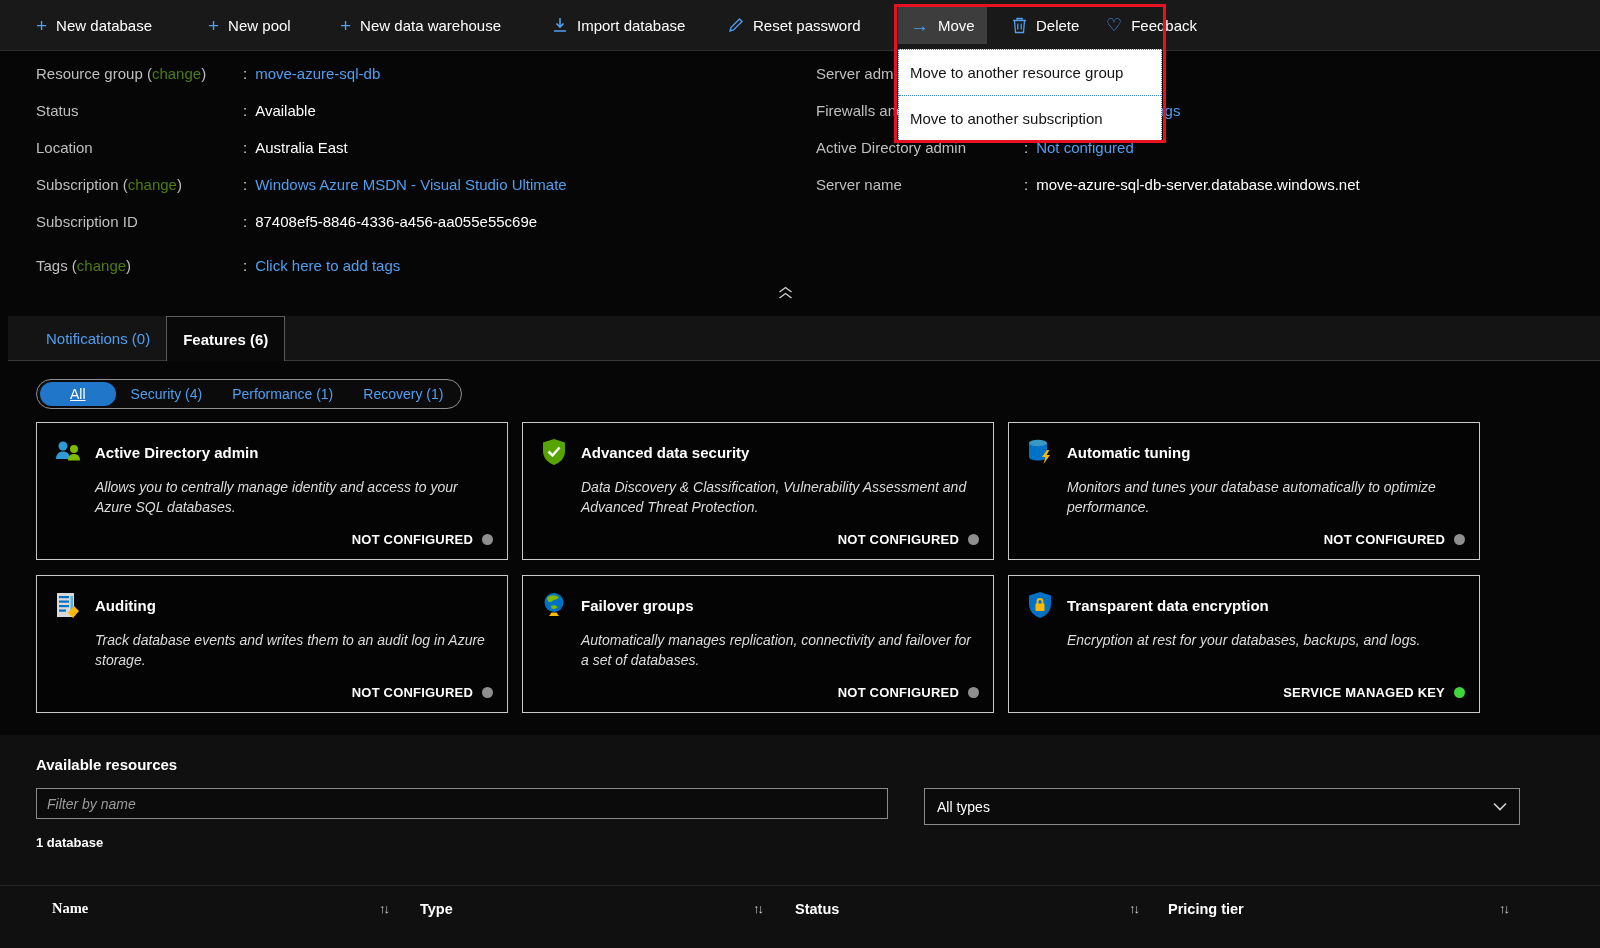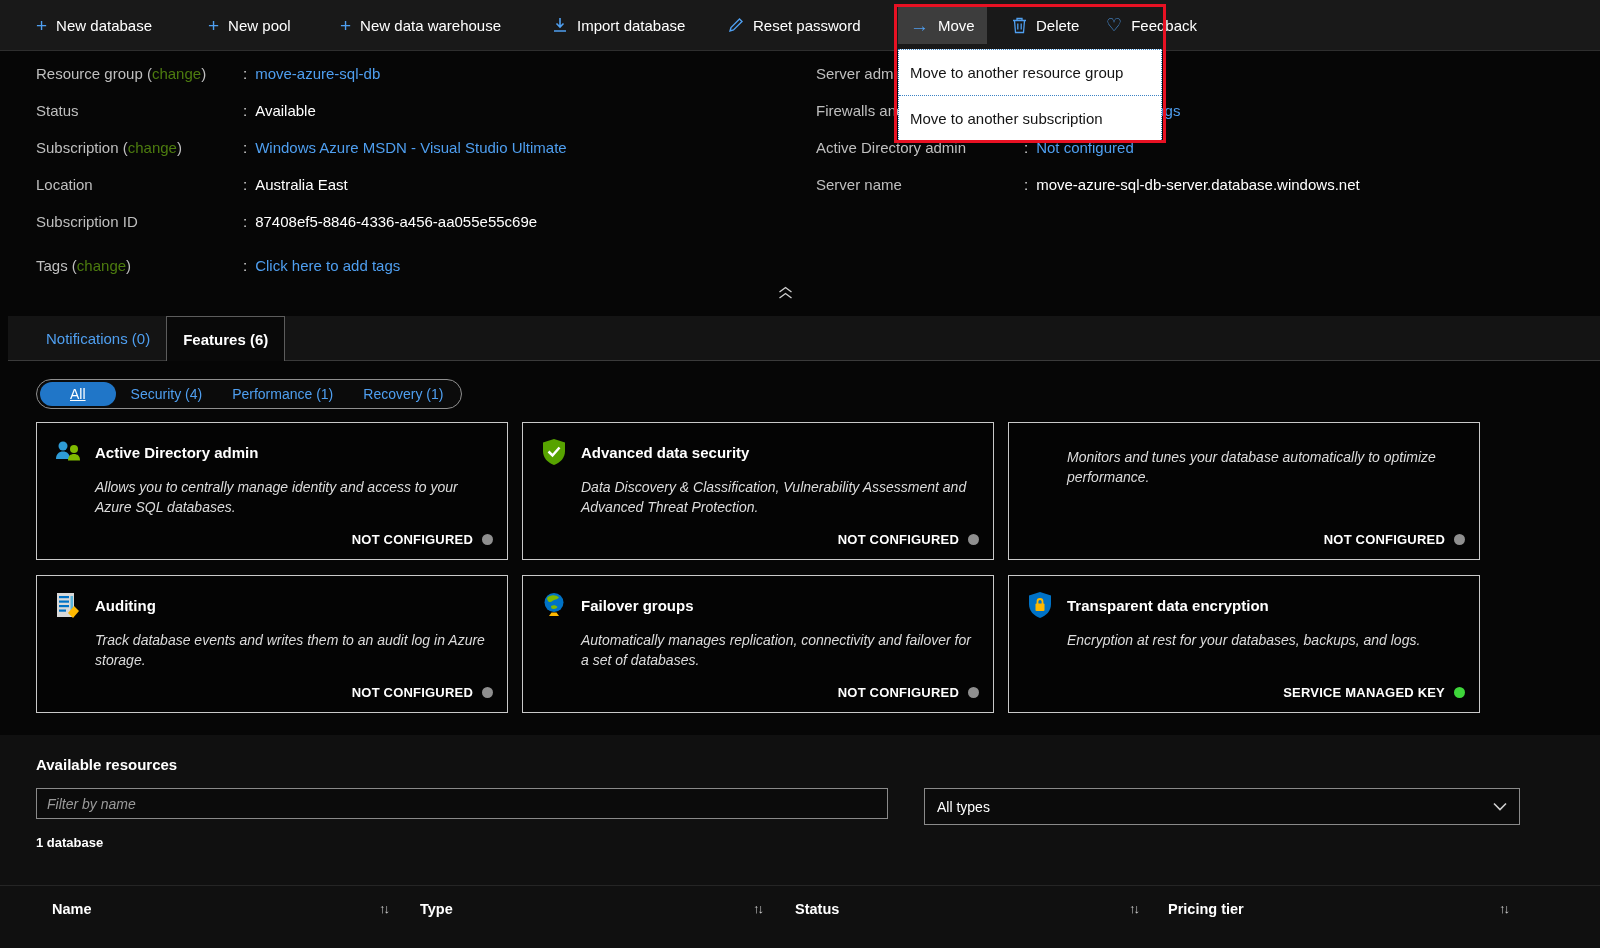--- a/index.html
+++ b/index.html
@@ -62,21 +62,21 @@
   .dot.green{background:#3ed63a;}
   
   .resources{position:absolute;top:735px;left:0;width:1600px;height:213px;background:#101010;}
   .res-heading{position:absolute;top:21px;left:36px;font-size:15px;font-weight:600;color:#fff;}
   .filter-input{position:absolute;top:53px;left:36px;width:852px;height:31px;background:#0b0b0b;border:1px solid #8a8a8a;color:#fff;font-size:14px;padding:0 10px;box-sizing:border-box;font-family:inherit;}
   .filter-input::placeholder{color:#9a9a9a;font-style:italic;}
   .type-select{position:absolute;top:53px;left:924px;width:596px;height:37px;background:#0b0b0b;border:1px solid #8a8a8a;color:#fff;font-size:14px;display:flex;align-items:center;justify-content:space-between;padding:0 12px;box-sizing:border-box;cursor:pointer;}
   .count{position:absolute;top:100px;left:36px;font-size:13px;font-weight:700;color:#fff;}
   .thead{position:absolute;top:150px;left:0;width:1600px;height:46px;display:grid;grid-template-columns:420px 375px 373px 1fr;align-items:center;border-top:1px solid #252525;box-sizing:border-box;}
   .th{display:flex;align-items:center;justify-content:space-between;color:#fff;font-weight:700;font-size:14.5px;cursor:pointer;}
-  .th:nth-child(1){padding-left:52px;padding-right:30px;}
+  .th:nth-child(1){padding-left:52px;padding-right:30px;font-family:Liberation Serif, serif;}
   .th:nth-child(2){padding-right:31px;}
   .th:nth-child(3){padding-right:28px;}
   .th:nth-child(4){padding-right:90px;}
   .sort{color:#cfcfcf;font-size:13px;font-weight:400;letter-spacing:-2px;padding-right:2px;}
 </style>
 </head>
 <body>
 
 <div class="toolbar">
   <button class="tb-item" style="left:36px">
@@ -134,31 +134,31 @@
       </div>
   </div>
   <div class="ov-row">
     <div class="ov-label"><span>Status</span></div>
     <div class="ov-value">
         <span class="colon"></span>
         <span class="v">Available</span>
       </div>
   </div>
   <div class="ov-row">
+    <div class="ov-label"><span>Location</span></div>
+    <div class="ov-value">
+        <span class="colon"></span>
+        <span class="v">Australia East</span>
+      </div>
+  </div>
+  <div class="ov-row">
     <div class="ov-label"><span>Subscription</span> <a class="chg">change</a></div>
     <div class="ov-value">
         <span class="colon"></span>
         <span class="v link">Windows Azure MSDN - Visual Studio Ultimate</span>
-      </div>
-  </div>
-  <div class="ov-row">
-    <div class="ov-label"><span>Location</span></div>
-    <div class="ov-value">
-        <span class="colon"></span>
-        <span class="v">Australia East</span>
       </div>
   </div>
   <div class="ov-row">
     <div class="ov-label"><span>Subscription ID</span></div>
     <div class="ov-value">
         <span class="colon"></span>
         <span class="v">87408ef5-8846-4336-a456-aa055e55c69e</span>
       </div>
   </div>
   <div class="ov-row tags">
@@ -257,20 +257,30 @@
       <span class="card-title">Advanced data security</span>
     </div>
     <div class="card-desc">Data Discovery &amp; Classification, Vulnerability Assessment and Advanced Threat Protection.</div>
     <div class="card-status">
       <span class="status-text">NOT CONFIGURED</span>
       <span class="dot gray"></span>
     </div>
   </div>
 
   <div class="card">
+    <div class="card-head">
+      <span class="card-icon">
+        <svg viewBox="0 0 30 30" width="30" height="30">
+          <path d="M4 6v14c0 2 4 3.5 9 3.5s9-1.5 9-3.5V6z" fill="#0072c6"></path>
+          <ellipse cx="13" cy="6" rx="9" ry="3.2" fill="#3999c6"></ellipse>
+          <path d="M22 13l-5 7h3.5l-2 7 6.5-9h-3.5l3-5z" fill="#ffb900"></path>
+        </svg>
+      </span>
+      <span class="card-title">Automatic tuning</span>
+    </div>
     <div class="card-desc">Monitors and tunes your database automatically to optimize performance.</div>
     <div class="card-status">
       <span class="status-text">NOT CONFIGURED</span>
       <span class="dot gray"></span>
     </div>
   </div>
 
   <div class="card">
     <div class="card-head">
       <span class="card-icon">

